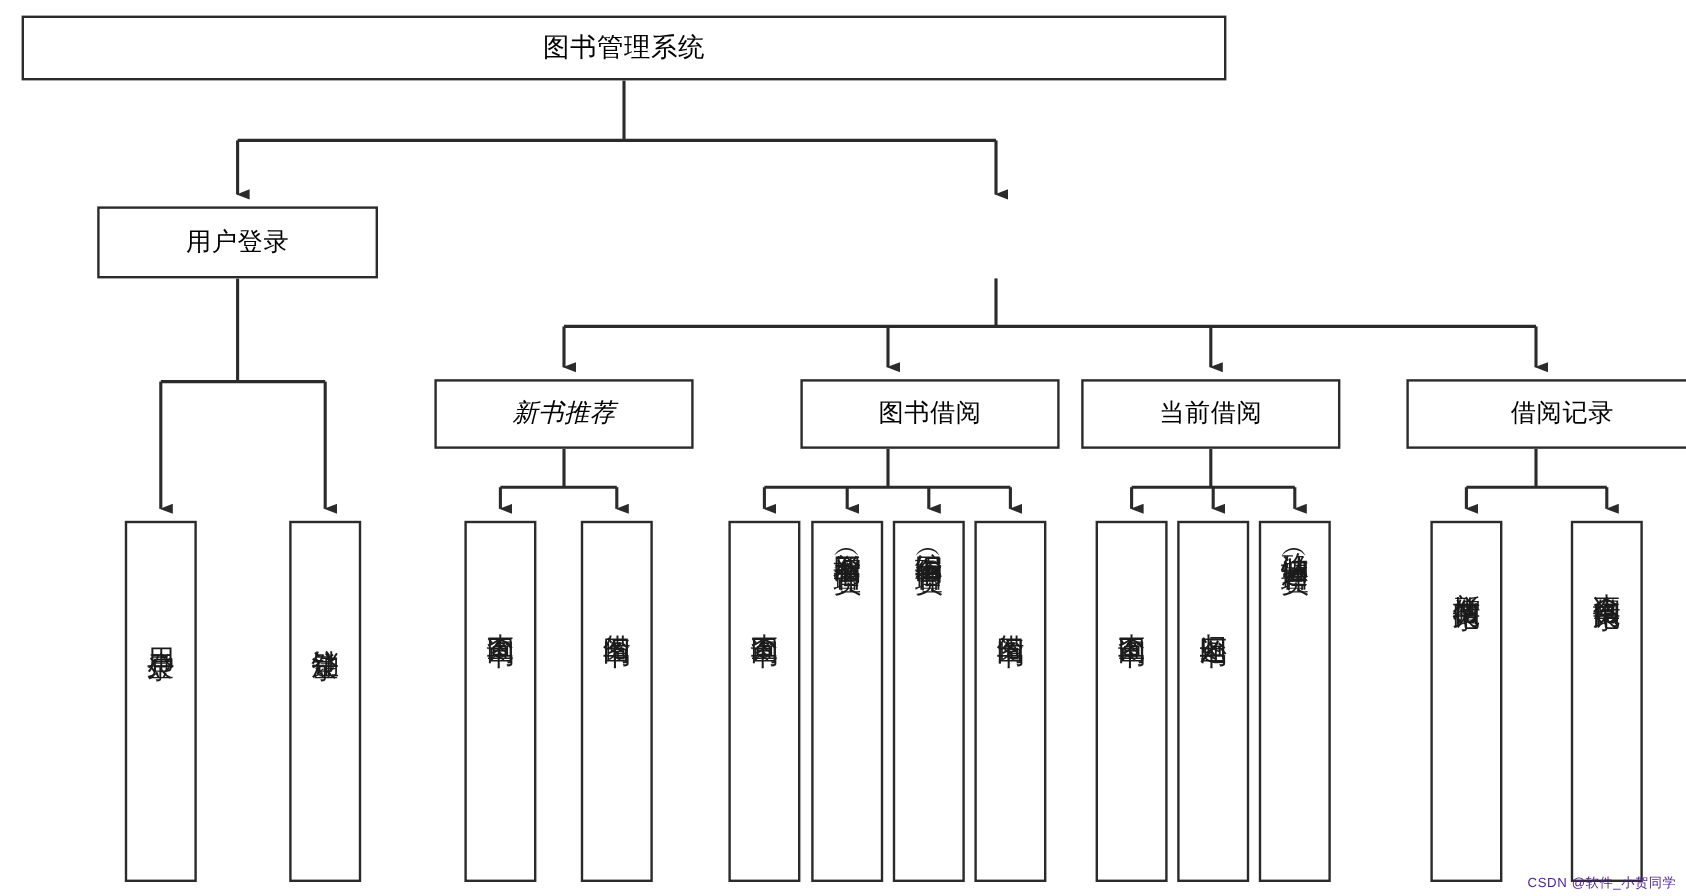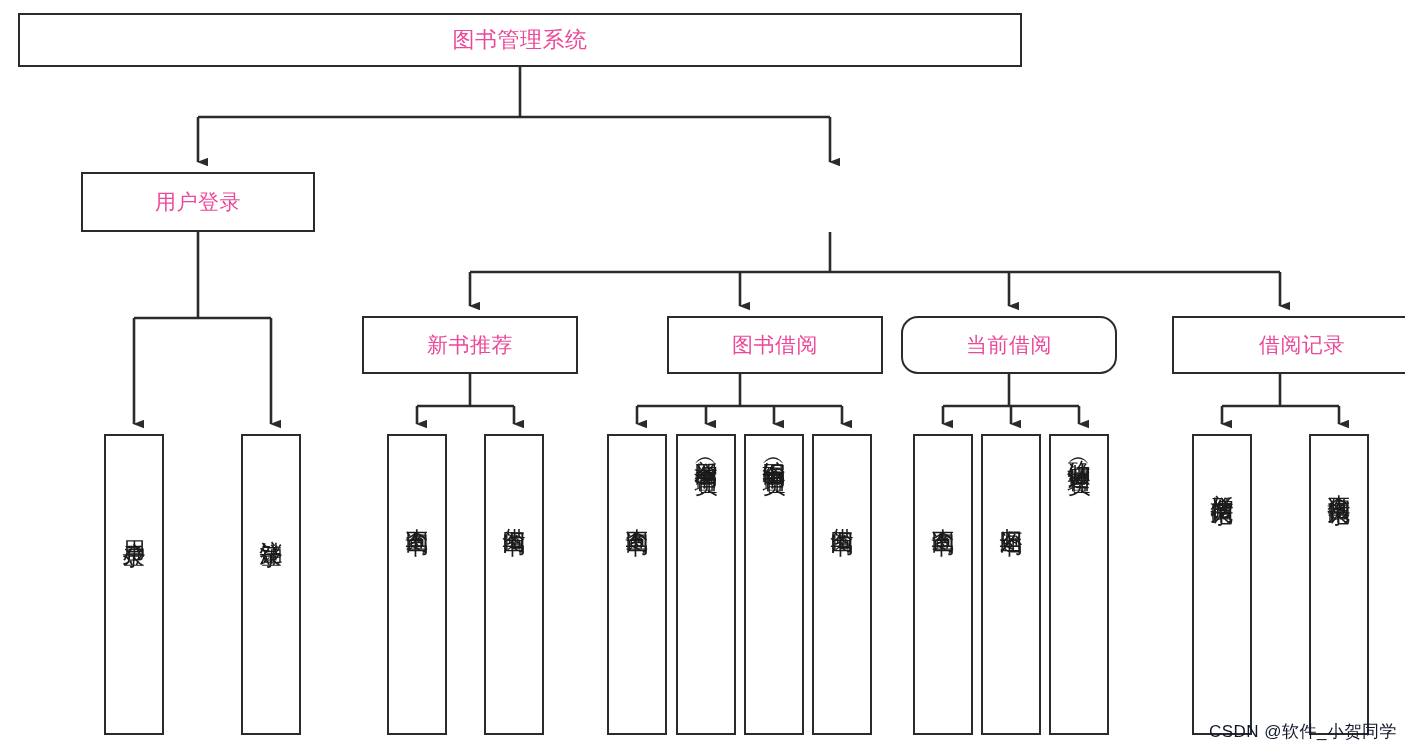--- a/index.html
+++ b/index.html
@@ -30,21 +30,21 @@
     position: absolute;
     box-sizing: border-box;
     background: #ffffff;
     border: 2.5px solid #2b2b2b;
     display: flex;
     align-items: center;
     justify-content: center;
   }
   .node-label-h {
     font-size: 21px;
-    color: #ec4899;
+    color: #000000;
     letter-spacing: 0.5px;
     line-height: 1.1;
     white-space: nowrap;
   }
   .node-box.root .node-label-h { font-size: 22px; }
   .node-box.leaf {
     align-items: flex-start;
     justify-content: center;
     padding-top: 0;
   }
@@ -55,22 +55,22 @@
     color: #1b1b1b;
     line-height: 1.18;
     letter-spacing: 2px;
     white-space: nowrap;
     display: block;
   }
   .watermark {
     position: absolute;
     right: 8px;
     bottom: 4px;
-    font-size: 17px;
-    color: #0f172a;
+    font-size: 11px;
+    color: #4c1d95;
     white-space: nowrap;
     letter-spacing: 0.5px;
   }
 </style>
 </head>
 <body>
 
 <div id="diagram-root">
 
   <svg class="canvas" viewBox="0 0 1405 747">
@@ -125,27 +125,27 @@
   </svg>
 
   <div class="node-box root" style="left:18px; top:13px; width:1004px; height:54px;">
     <span class="node-label-h">图书管理系统</span>
   </div>
 
   <div class="node-box" style="left:81px; top:172px; width:234px; height:60px;">
     <span class="node-label-h">用户登录</span>
   </div>
 
-  <div class="node-box" style="left:362px; top:316px; width:216px; height:58px;">
+  <div class="node-box" style="left:362px; top:316px; width:216px; height:58px;font-style:italic;">
     <span class="node-label-h">新书推荐</span>
   </div>
   <div class="node-box" style="left:632px; top:316px; width:216px; height:58px;margin-left:35px;">
     <span class="node-label-h">图书借阅</span>
   </div>
-  <div class="node-box" style="left:901px; top:316px; width:216px; height:58px;border-radius:17px;">
+  <div class="node-box" style="left:901px; top:316px; width:216px; height:58px;">
     <span class="node-label-h">当前借阅</span>
   </div>
   <div class="node-box" style="left:1172px; top:316px; width:260px; height:58px;">
     <span class="node-label-h">借阅记录</span>
   </div>
 
   <div class="node-box leaf" style="left:104px; top:434px; width:60px; height:301px;">
     <span class="node-label-v" style="margin-top:86px;">用户登录</span>
   </div>
   <div class="node-box leaf" style="left:241px; top:434px; width:60px; height:301px;">

